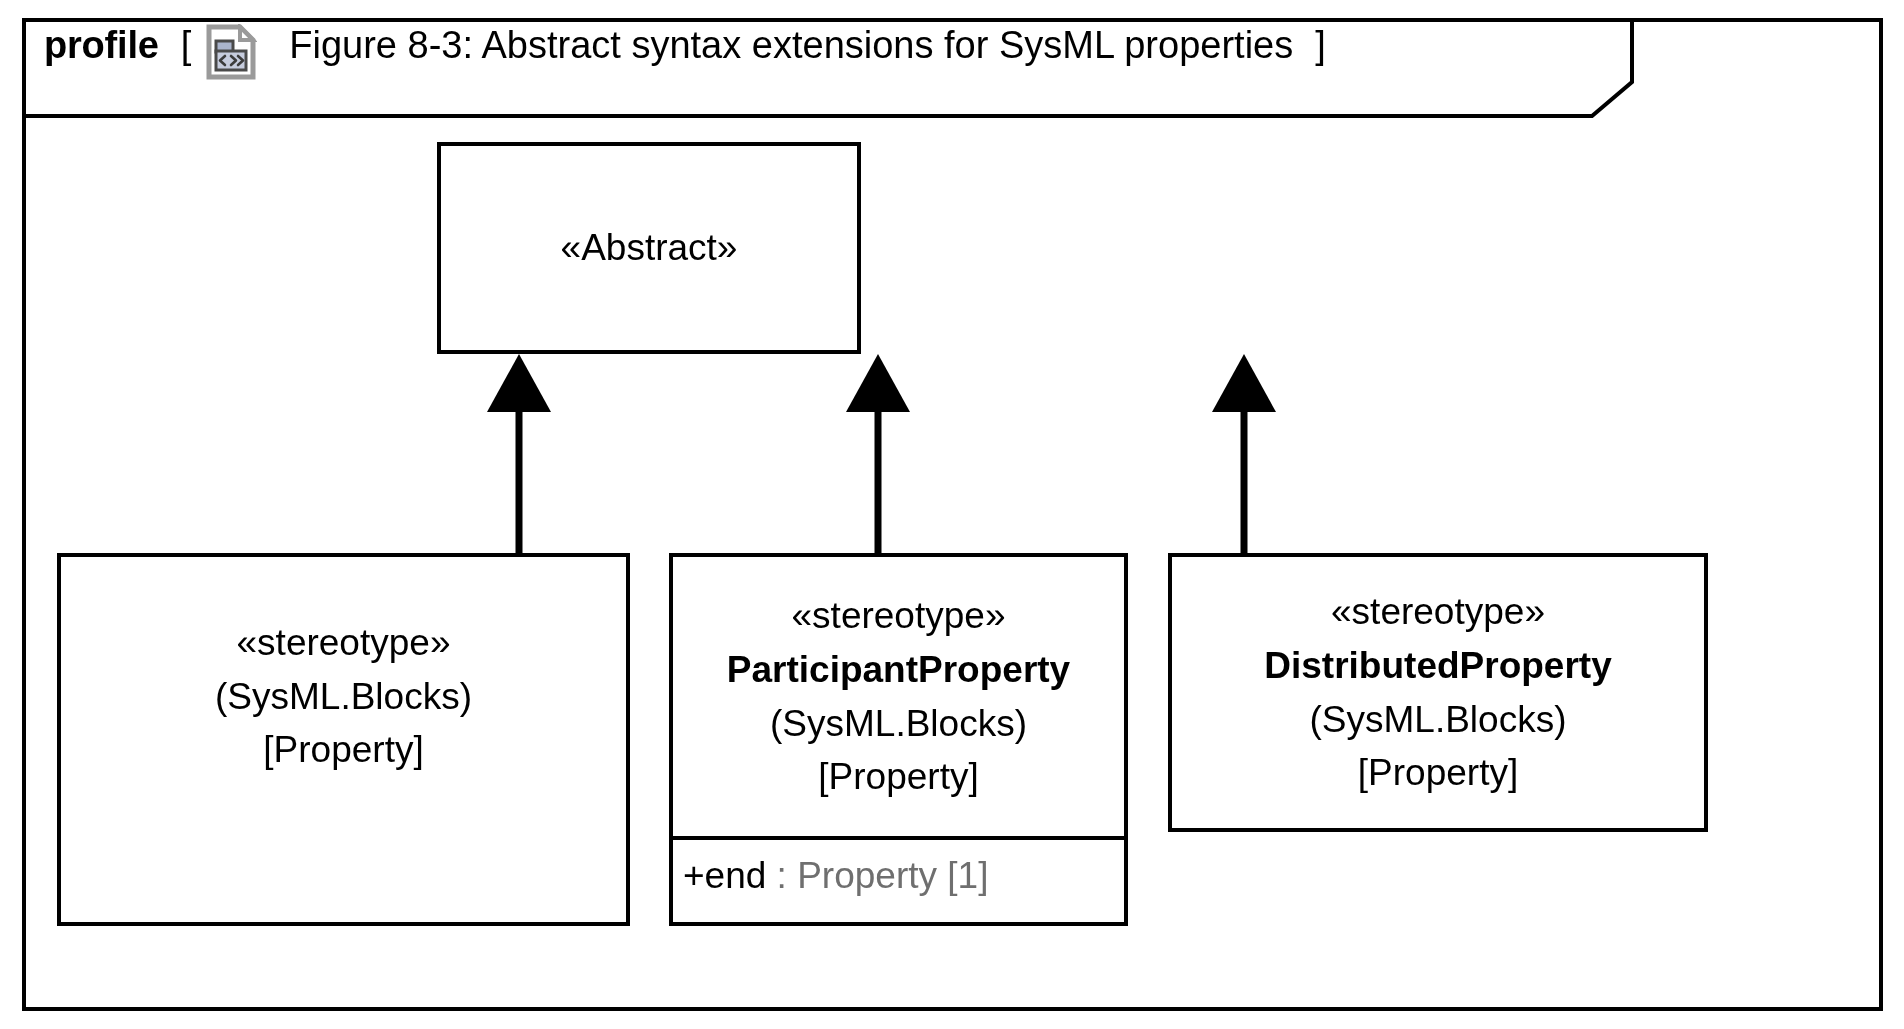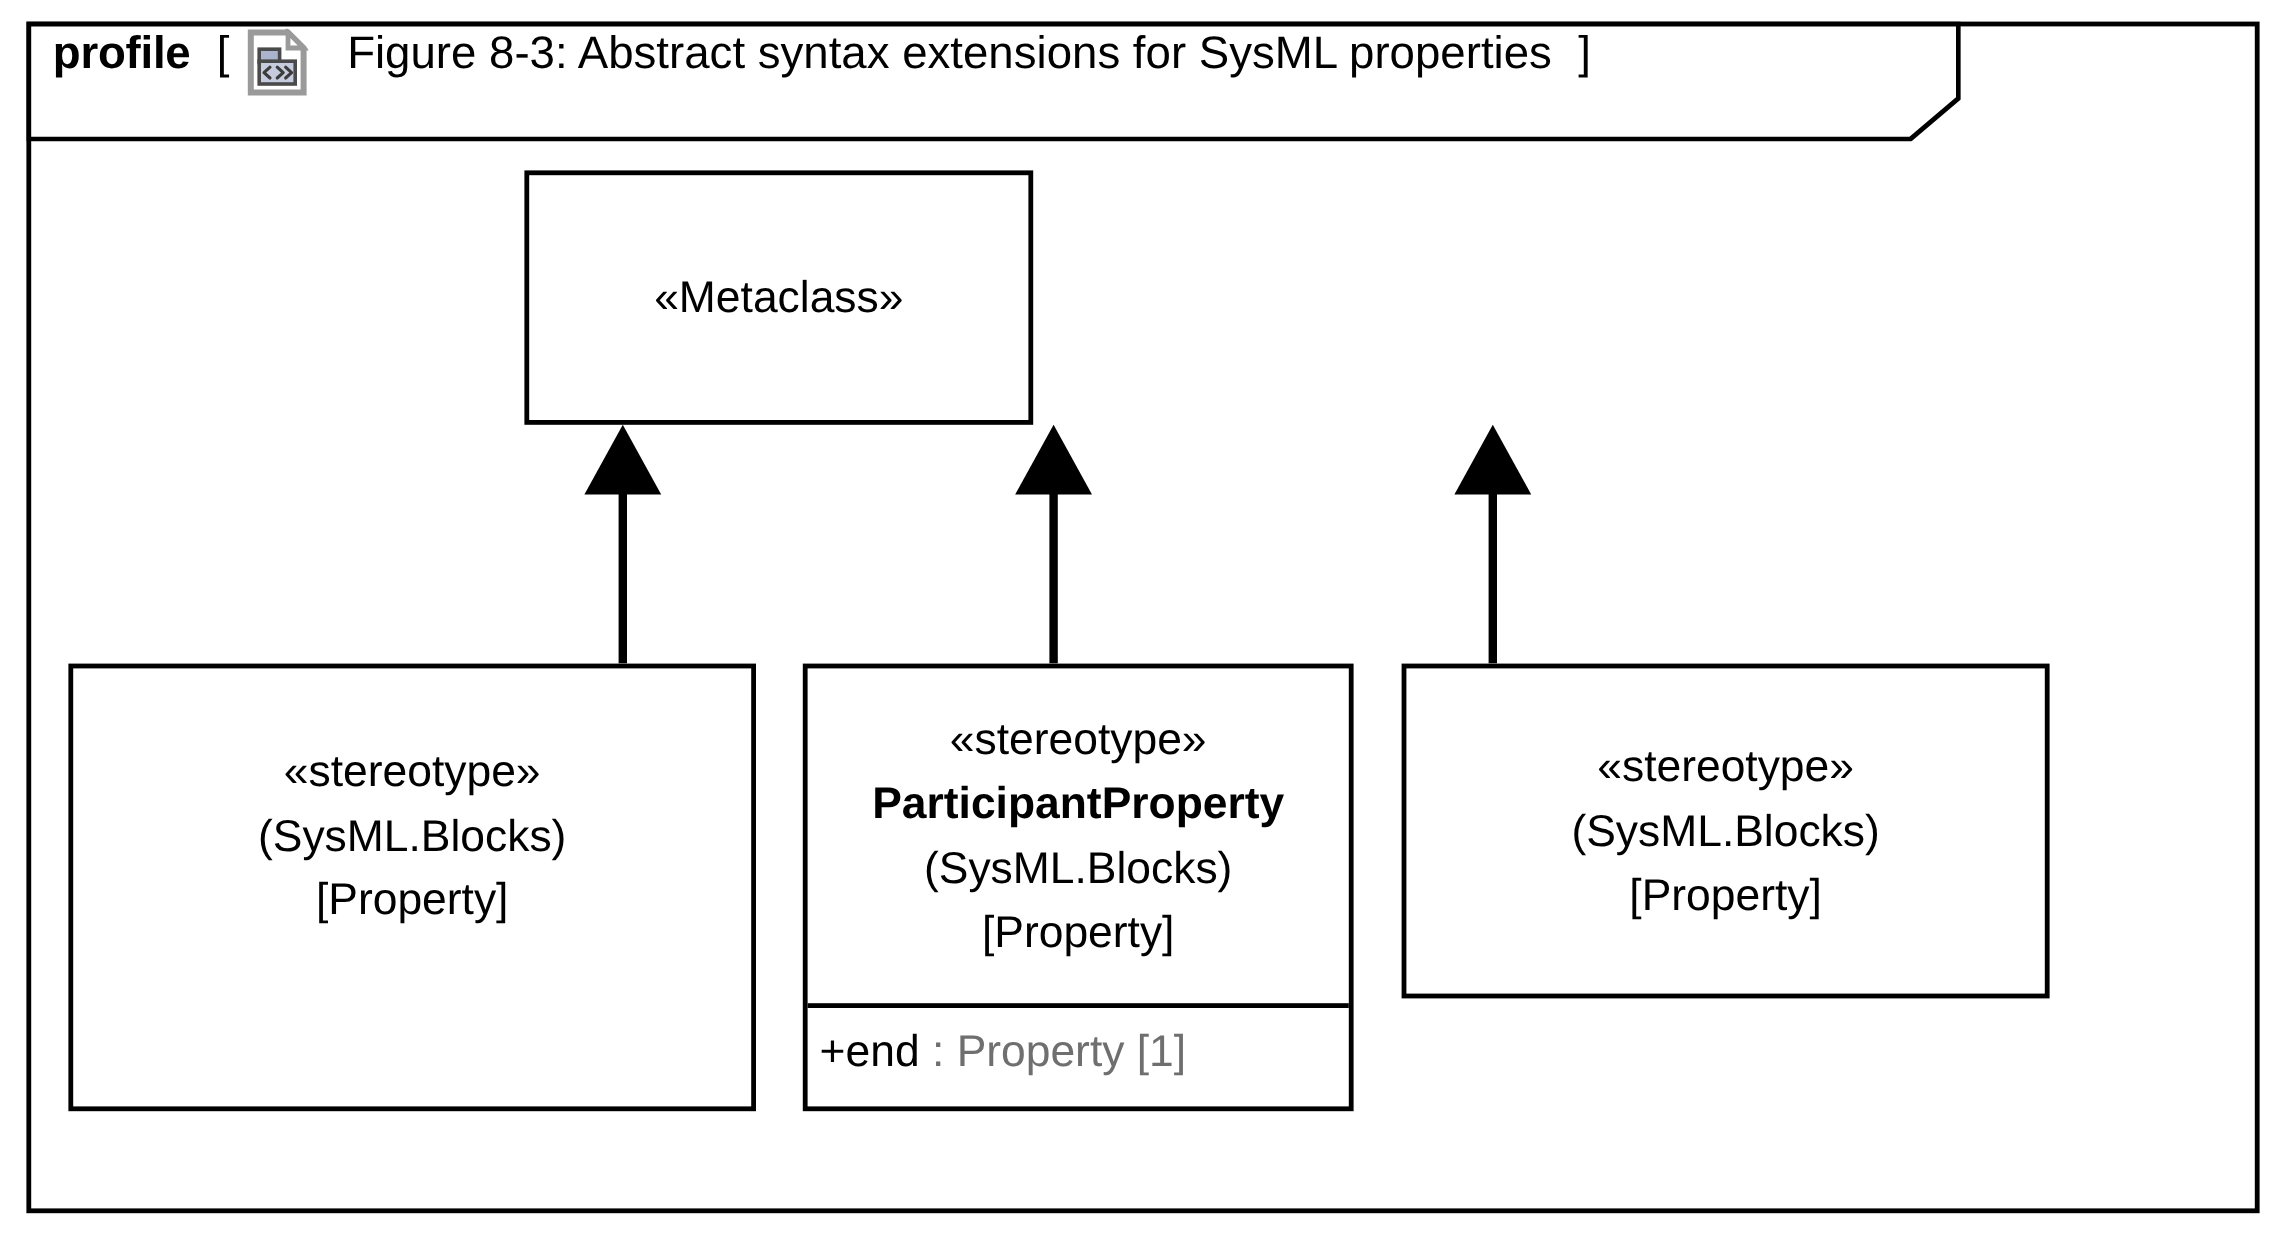--- a/index.html
+++ b/index.html
@@ -207,21 +207,21 @@
         <path d="M 26 32 L 31 36.5 L 26 41" fill="none" stroke="#3c3c3c" stroke-width="2.6" stroke-linecap="round" stroke-linejoin="round"></path>
         <path d="M 33 32 L 38 36.5 L 33 41" fill="none" stroke="#3c3c3c" stroke-width="2.6" stroke-linecap="round" stroke-linejoin="round"></path>
       </svg>
     </span>
     <span class="header-title">Figure 8-3: Abstract syntax extensions for SysML properties</span>
     <span class="bracket-close">]</span>
   </div>
 
   <div class="uml-box" id="box-property">
     <div class="compartment-name">
-      <div class="line">«Metaclass»</div>
+      <div class="line">«Abstract»</div>
     </div>
   </div>
 
   <div class="uml-box box-with-attrs" id="box-connectorproperty">
     <div class="compartment-name">
       <div class="line">«stereotype»</div>
       <div class="line">(SysML.Blocks)</div>
       <div class="line">[Property]</div>
     </div>
   </div>
@@ -234,18 +234,19 @@
       <div class="line">[Property]</div>
     </div>
     <div class="compartment-attrs">
       <div class="attr-line"><span>+end</span><span class="attr-type"> : </span><span class="attr-type">Property [1]</span></div>
     </div>
   </div>
 
   <div class="uml-box" id="box-distributedproperty">
     <div class="compartment-name">
       <div class="line">«stereotype»</div>
+      <div class="line bold">DistributedProperty</div>
       <div class="line">(SysML.Blocks)</div>
       <div class="line">[Property]</div>
     </div>
   </div>
 
 </div>
 
 </body></html>

